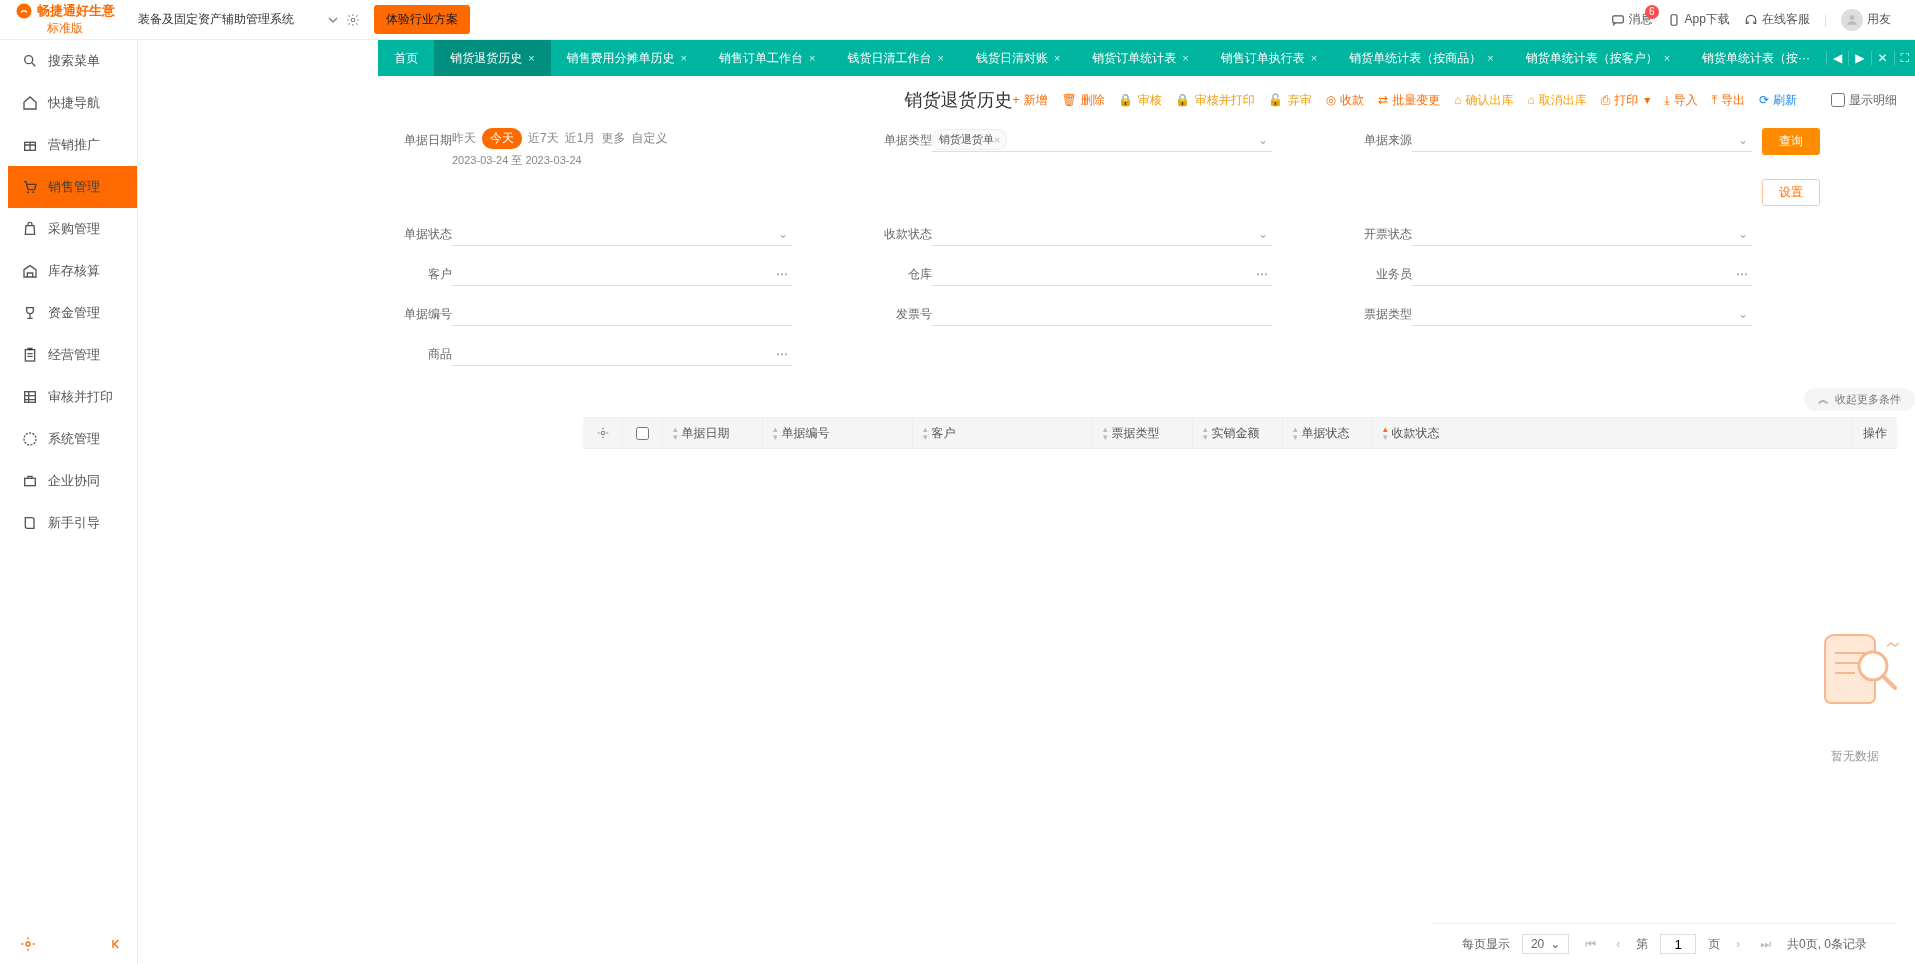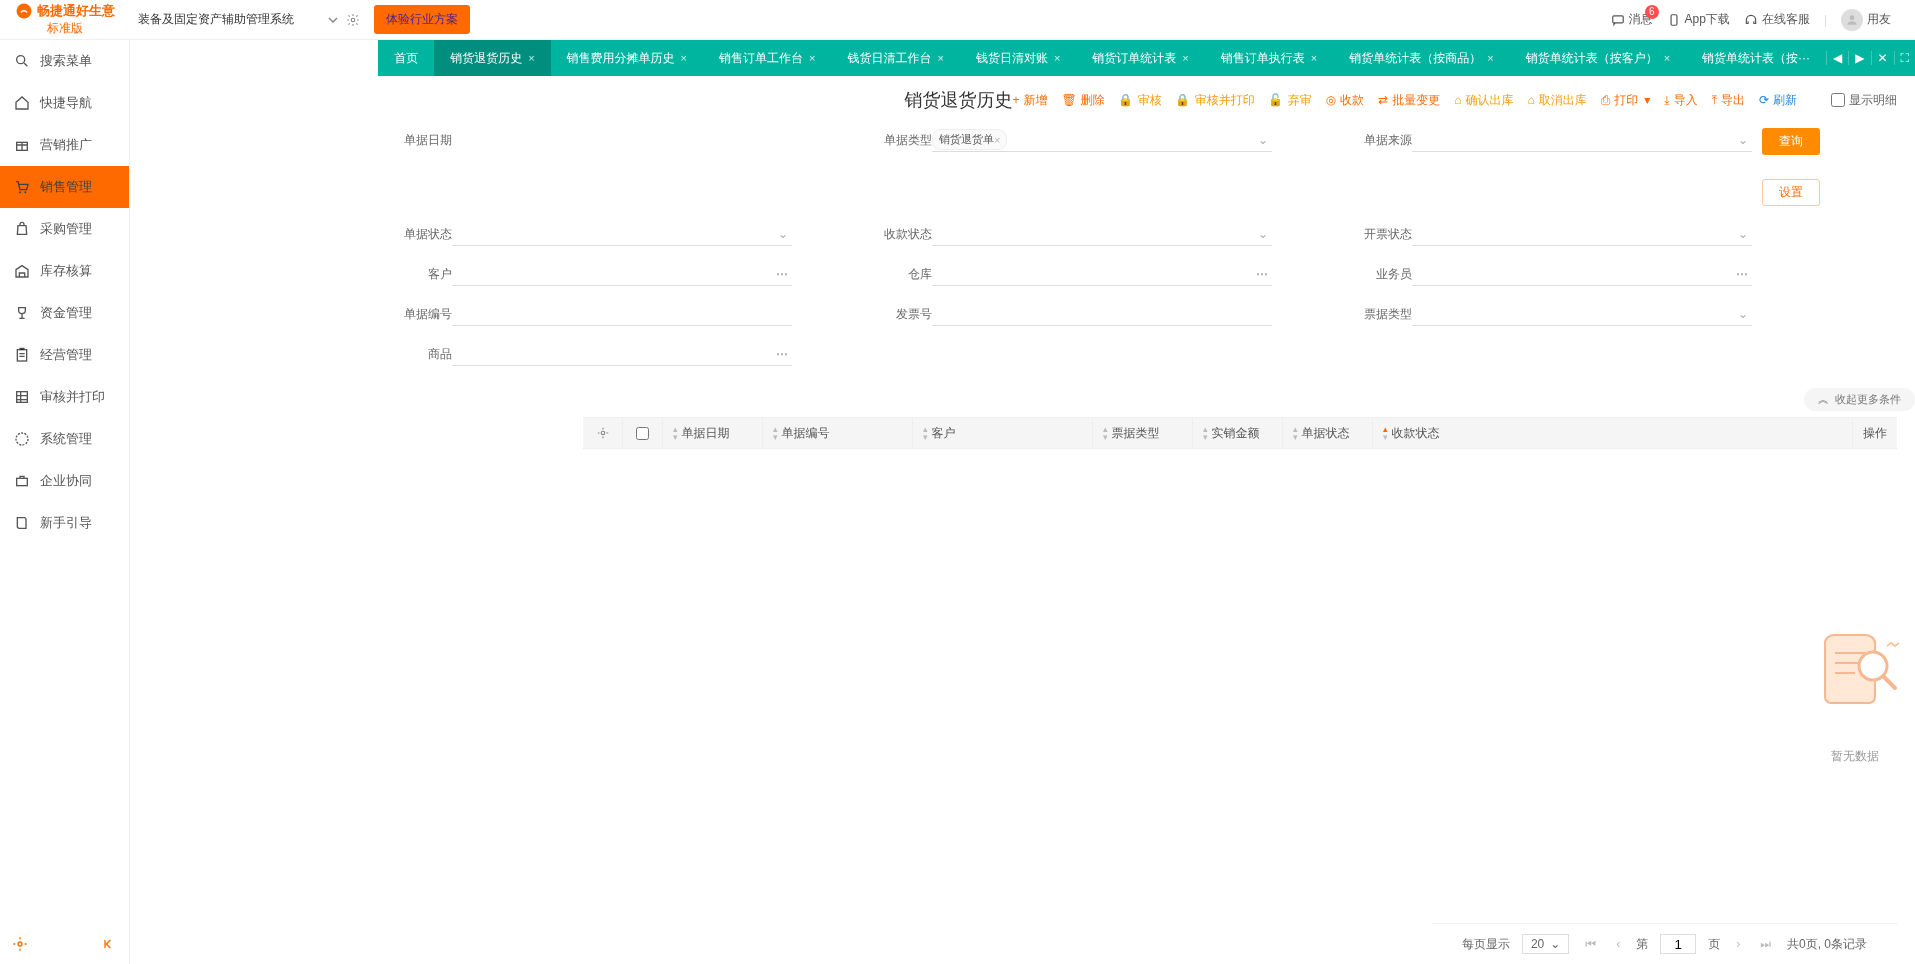--- a/index.html
+++ b/index.html
@@ -7,26 +7,26 @@
 .app { display: flex; flex-direction: column; height: 964px; width: 1915px; }
 .topbar { display: flex; align-items: center; height: 40px; border-bottom: 1px solid #eee; padding-right: 24px; }
 .logo-area { width: 130px; display: flex; flex-direction: column; align-items: center; justify-content: center; padding: 2px 0; }
 .logo-main { display: flex; align-items: center; color: #ff6a00; font-size: 13px; font-weight: bold; }
 .logo-main svg { width: 18px; height: 18px; margin-right: 4px; }
 .logo-sub { color: #ff6a00; font-size: 12px; }
 .sys-select { display: flex; align-items: center; gap: 10px; padding: 0 8px; }
 .sys-name { font-size: 12px; color: #333; min-width: 160px; }
 .chev-down { width: 10px; height: 10px; color: #888; margin-left: 20px; }
 .gear { width: 14px; height: 14px; color: #888; }
-.btn-orange { background: #ff6a00; color: #4c1d95; border: none; border-radius: 3px; padding: 6px 12px; font-size: 12px; cursor: pointer; }
+.btn-orange { background: #ff6a00; color: #0f172a; border: none; border-radius: 3px; padding: 6px 12px; font-size: 12px; cursor: pointer; }
 .topbar-right { margin-left: auto; display: flex; align-items: center; gap: 14px; color: #555; }
 .top-link { display: flex; align-items: center; gap: 4px; cursor: pointer; position: relative; }
 .badge { position: absolute; top: -6px; right: -6px; background: #ff4d4f; color: #fff; border-radius: 8px; font-size: 10px; padding: 0 4px; line-height: 14px; }
 .avatar { width: 22px; height: 22px; border-radius: 50%; background: #ddd; display: inline-flex; align-items: center; justify-content: center; }
-.body-row { display: flex; flex: 1; overflow: hidden; }
+.body-row { display: flex; flex: 1; overflow: hidden; padding-left: 8px; }
 .sidebar { width: 130px; background: #fff; border-right: 1px solid #eee; display: flex; flex-direction: column; }
 .side-item { display: flex; align-items: center; gap: 10px; padding: 12px 14px; color: #555; cursor: pointer; font-size: 13px; }
 .side-item.active { background: #ff6a00; color: #404040; }
 .side-item svg { width: 16px; height: 16px; flex-shrink: 0; }
 .side-footer { margin-top: auto; display: flex; justify-content: space-between; padding: 12px; }
 .side-footer svg { width: 16px; height: 16px; color: #ff6a00; cursor: pointer; }
 .main { flex: 1; display: flex; flex-direction: column; overflow: hidden; align-items: flex-end; }
 .tabs-row { display: flex; background: #00b5a0; color: #fff; height: 36px; align-items: stretch; }
 .tab { display: flex; align-items: center; padding: 0 16px; font-size: 12px; cursor: pointer; white-space: nowrap; }
 .tab.active { background: #008e7e; }
@@ -352,20 +352,31 @@
               <input type="checkbox" style="">
               <span>显示明细</span>
             </label>
         </div>
       </div>
 
       <div class="filter-area">
         <div class="filter-row">
           <div class="filter-col">
             <div class="flabel">单据日期</div>
+            <div class="fcontrol">
+              <div class="date-quick">
+                <span>昨天</span>
+                <span class="pill-active">今天</span>
+                <span>近7天</span>
+                <span>近1月</span>
+                <span>更多</span>
+                <span>自定义</span>
+              </div>
+              <div class="date-range">2023-03-24 至 2023-03-24</div>
+            </div>
           </div>
           <div class="filter-col">
             <div class="flabel">单据类型</div>
             <div class="fcontrol">
                 <div class="uline">
               <span class="tag-chip">
                     <span>销货退货单</span>
                     <span class="tx">×</span>
                   </span>
               <span class="sel-chev">⌄</span>

